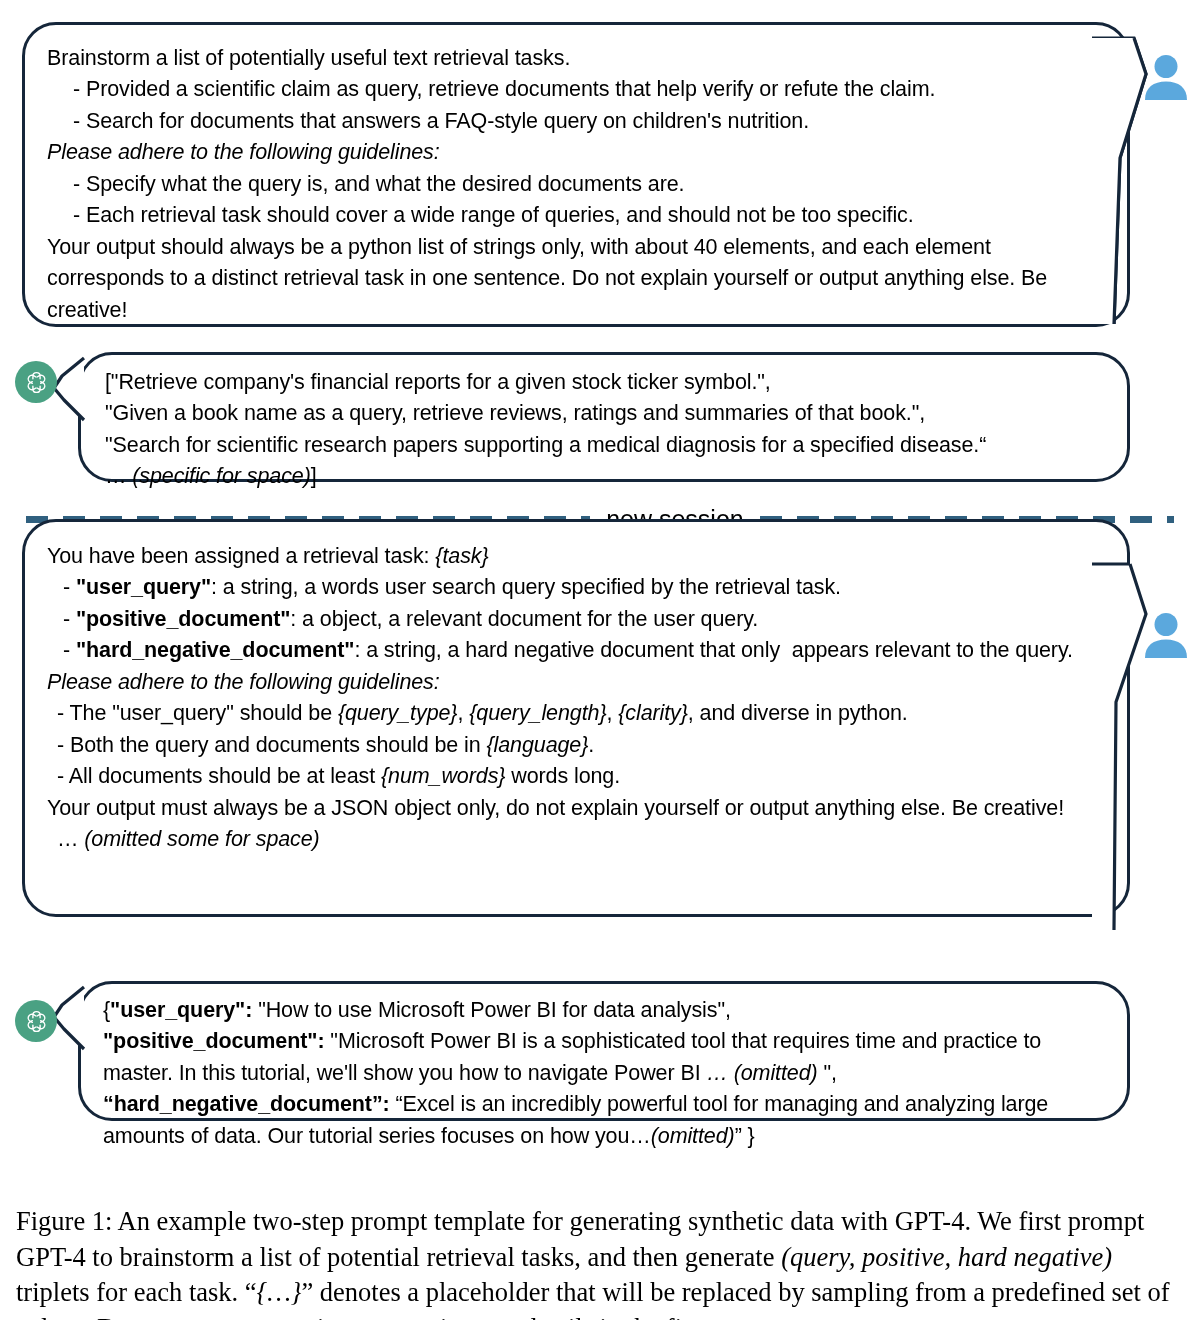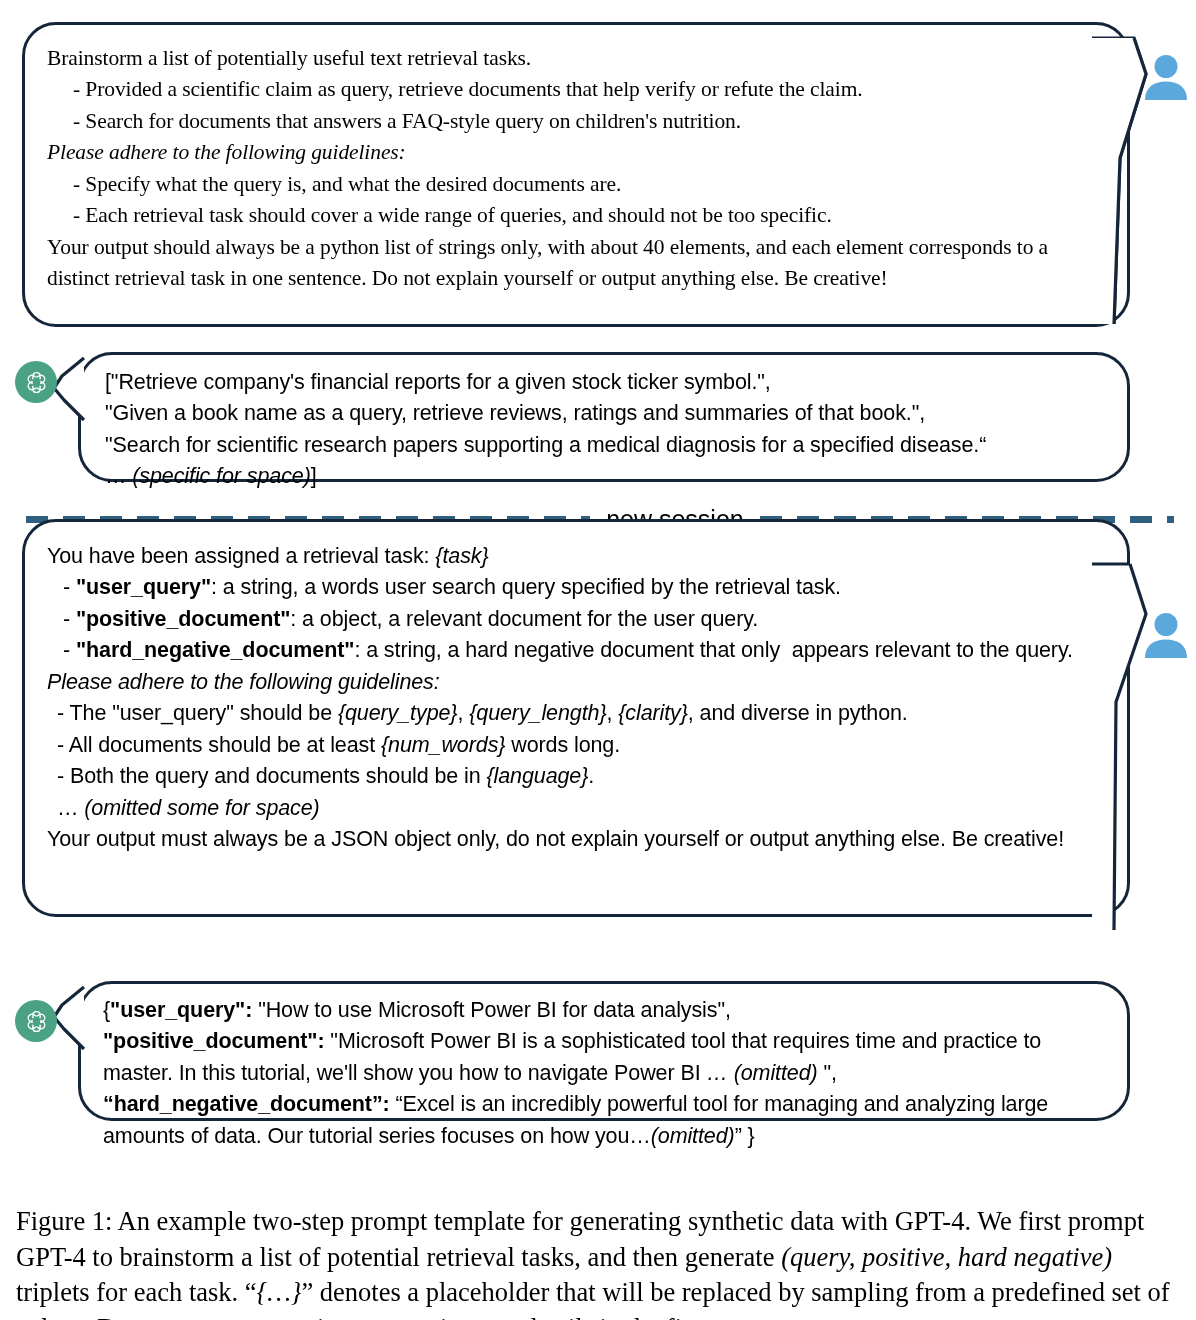--- a/index.html
+++ b/index.html
@@ -36,21 +36,20 @@
   }
   .bubble .txt { display: block; white-space: pre-wrap; }
 
   
   #user-bubble-1 {
     left: 22px;
     top: 22px;
     width: 1108px;
     height: 305px;
     padding: 18px 16px 10px 22px;
-    font-family: Liberation Serif, serif;
   }
   
   #user-bubble-2 {
     left: 22px;
     top: 519px;
     width: 1108px;
     height: 398px;
     padding: 19px 16px 10px 22px;
   }
   
@@ -212,24 +211,24 @@
     <div class="dash-line" id="dash-right"></div>
   </div>
 
   <div class="bubble" id="user-bubble-2">
     <span class="txt"><span>You have been assigned a retrieval task: </span><span class="it">{task}</span></span>
     <span class="txt"><span class="ind2"></span><span>- </span><span class="bd">"user_query"</span><span>: a string, a words user search query specified by the retrieval task.</span></span>
     <span class="txt"><span class="ind2"></span><span>- </span><span class="bd">"positive_document"</span><span>: a object, a relevant document for the user query.</span></span>
     <span class="txt"><span class="ind2"></span><span>- </span><span class="bd">"hard_negative_document"</span><span>: a string, a hard negative document that only  appears relevant to the query.</span></span>
     <span class="txt it">Please adhere to the following guidelines:</span>
     <span class="txt"><span class="ind-sm"></span><span>- The "user_query" should be </span><span class="it">{query_type}</span><span>, </span><span class="it">{query_length}</span><span>, </span><span class="it">{clarity}</span><span>, and diverse in python.</span></span>
+    <span class="txt"><span class="ind-sm"></span><span>- Both the query and documents should be in </span><span class="it">{language}</span><span>.</span></span>
     <span class="txt"><span class="ind-sm"></span><span>- All documents should be at least </span><span class="it">{num_words}</span><span> words long.</span></span>
-    <span class="txt"><span class="ind-sm"></span><span>- Both the query and documents should be in </span><span class="it">{language}</span><span>.</span></span>
+    <span class="txt">Your output must always be a JSON object only, do not explain yourself or output anything else. Be creative!</span>
     <span class="txt"><span class="ind-sm"></span><span>… </span><span class="it">(omitted some for space)</span></span>
-    <span class="txt">Your output must always be a JSON object only, do not explain yourself or output anything else. Be creative!</span>
   </div>
 
   <svg class="user-tail" id="user-tail-2" width="66" height="370" viewBox="0 0 66 370">
     <path d="M2,2 L40,2 L56,52 L26,140 L24,368 L2,368 Z" fill="#ffffff" stroke="none"></path>
     <path d="M40,2 L56,52 L26,140 L24,368" fill="none" stroke="#15263a" stroke-width="3.2" stroke-linejoin="miter"></path>
     <path d="M2,2 L40,2" fill="none" stroke="#15263a" stroke-width="3.2"></path>
   </svg>
 
   <svg class="avatar-user" id="avatar-user-2" viewBox="0 0 52 52">
     <circle cx="26" cy="14.5" r="11.5" fill="#5ba8dd"></circle>

